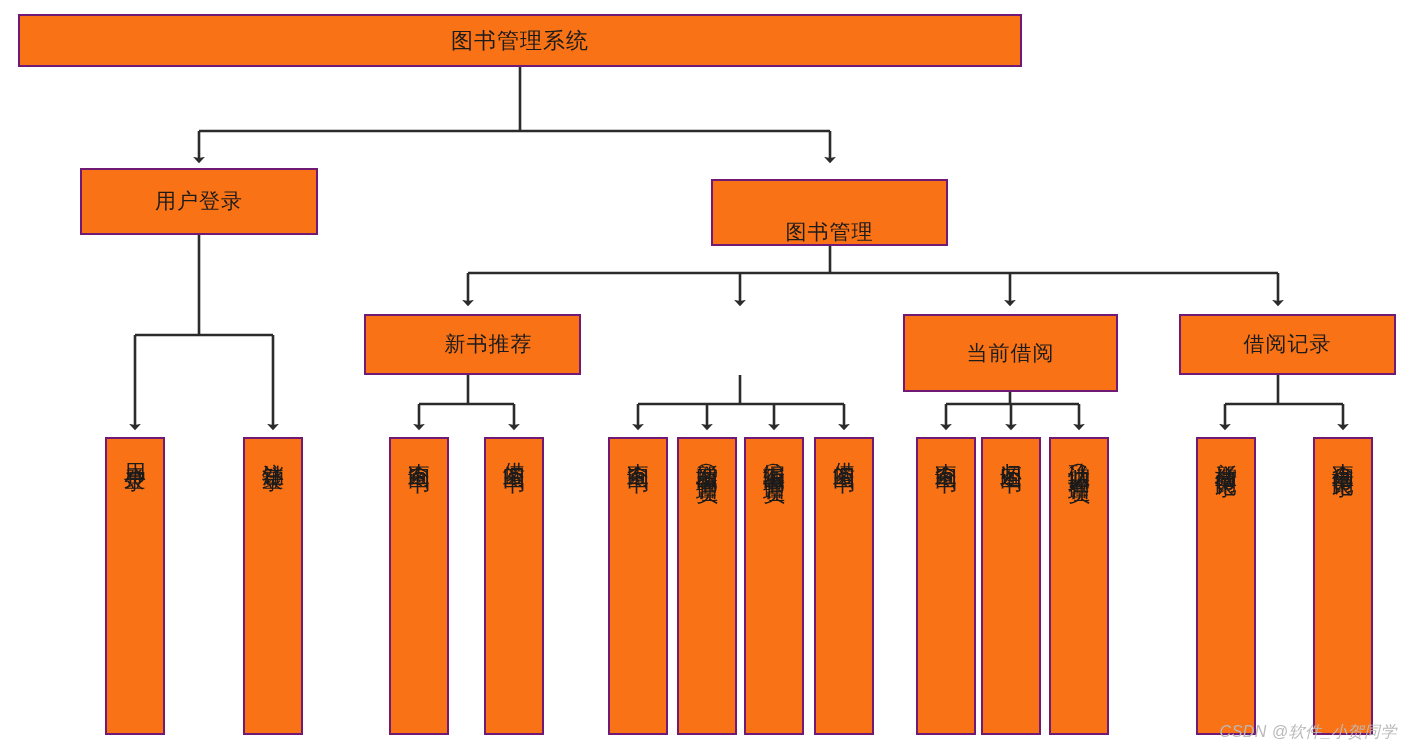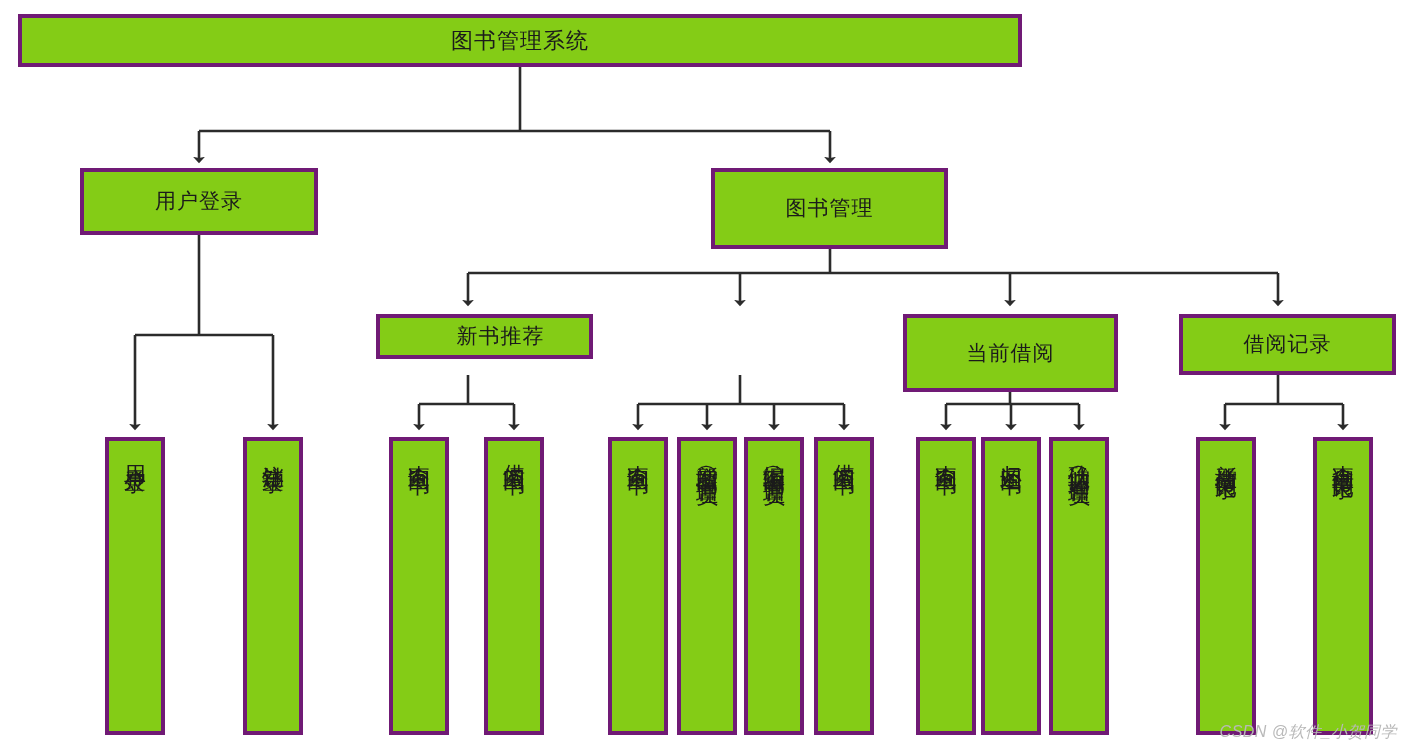--- a/index.html
+++ b/index.html
@@ -9,22 +9,22 @@
     font-family:"Liberation Sans","DejaVu Sans",sans-serif;
     overflow:hidden;
     position:relative;
   }
   #stage{position:relative;width:1405px;height:747px;}
   svg#wires{position:absolute;left:0;top:0;width:1405px;height:747px;}
 
   .node{
     position:absolute;
     box-sizing:border-box;
-    background:#84cc16;
-    border:4px solid #701a75;
+    background:#f97316;
+    border:2px solid #701a75;
     display:flex;
     align-items:center;
     justify-content:center;
     color:#1b1b1b;
   }
   .node .label{
     font-size:21px;
     line-height:1.15;
     letter-spacing:1px;
     white-space:pre;
@@ -114,25 +114,25 @@
     </g>
   </svg>
 
   <div class="node" id="root" style="left:18px;top:14px;width:1004px;height:53px;">
     <span class="label">图书管理系统</span>
   </div>
 
   <div class="node" style="left:80px;top:168px;width:238px;height:67px;">
     <span class="label">用户登录</span>
   </div>
-  <div class="node" style="left:711px;top:168px;width:237px;height:81px;">
+  <div class="node" style="left:711px;top:179px;width:237px;height:67px;align-items:flex-end;">
     <span class="label">图书管理</span>
   </div>
 
-  <div class="node" style="left:376px;top:314px;width:217px;height:45px;padding-left:32px;">
+  <div class="node" style="left:364px;top:314px;width:217px;height:61px;padding-left:32px;">
     <span class="label">新书推荐</span>
   </div>
   <div class="node" style="left:903px;top:314px;width:215px;height:78px;">
     <span class="label">当前借阅</span>
   </div>
   <div class="node" style="left:1170px;top:314px;width:217px;height:61px;margin-left:9px;">
     <span class="label">借阅记录</span>
   </div>
 
   <div class="node vert" style="left:105px;top:437px;width:60px;height:298px;">

